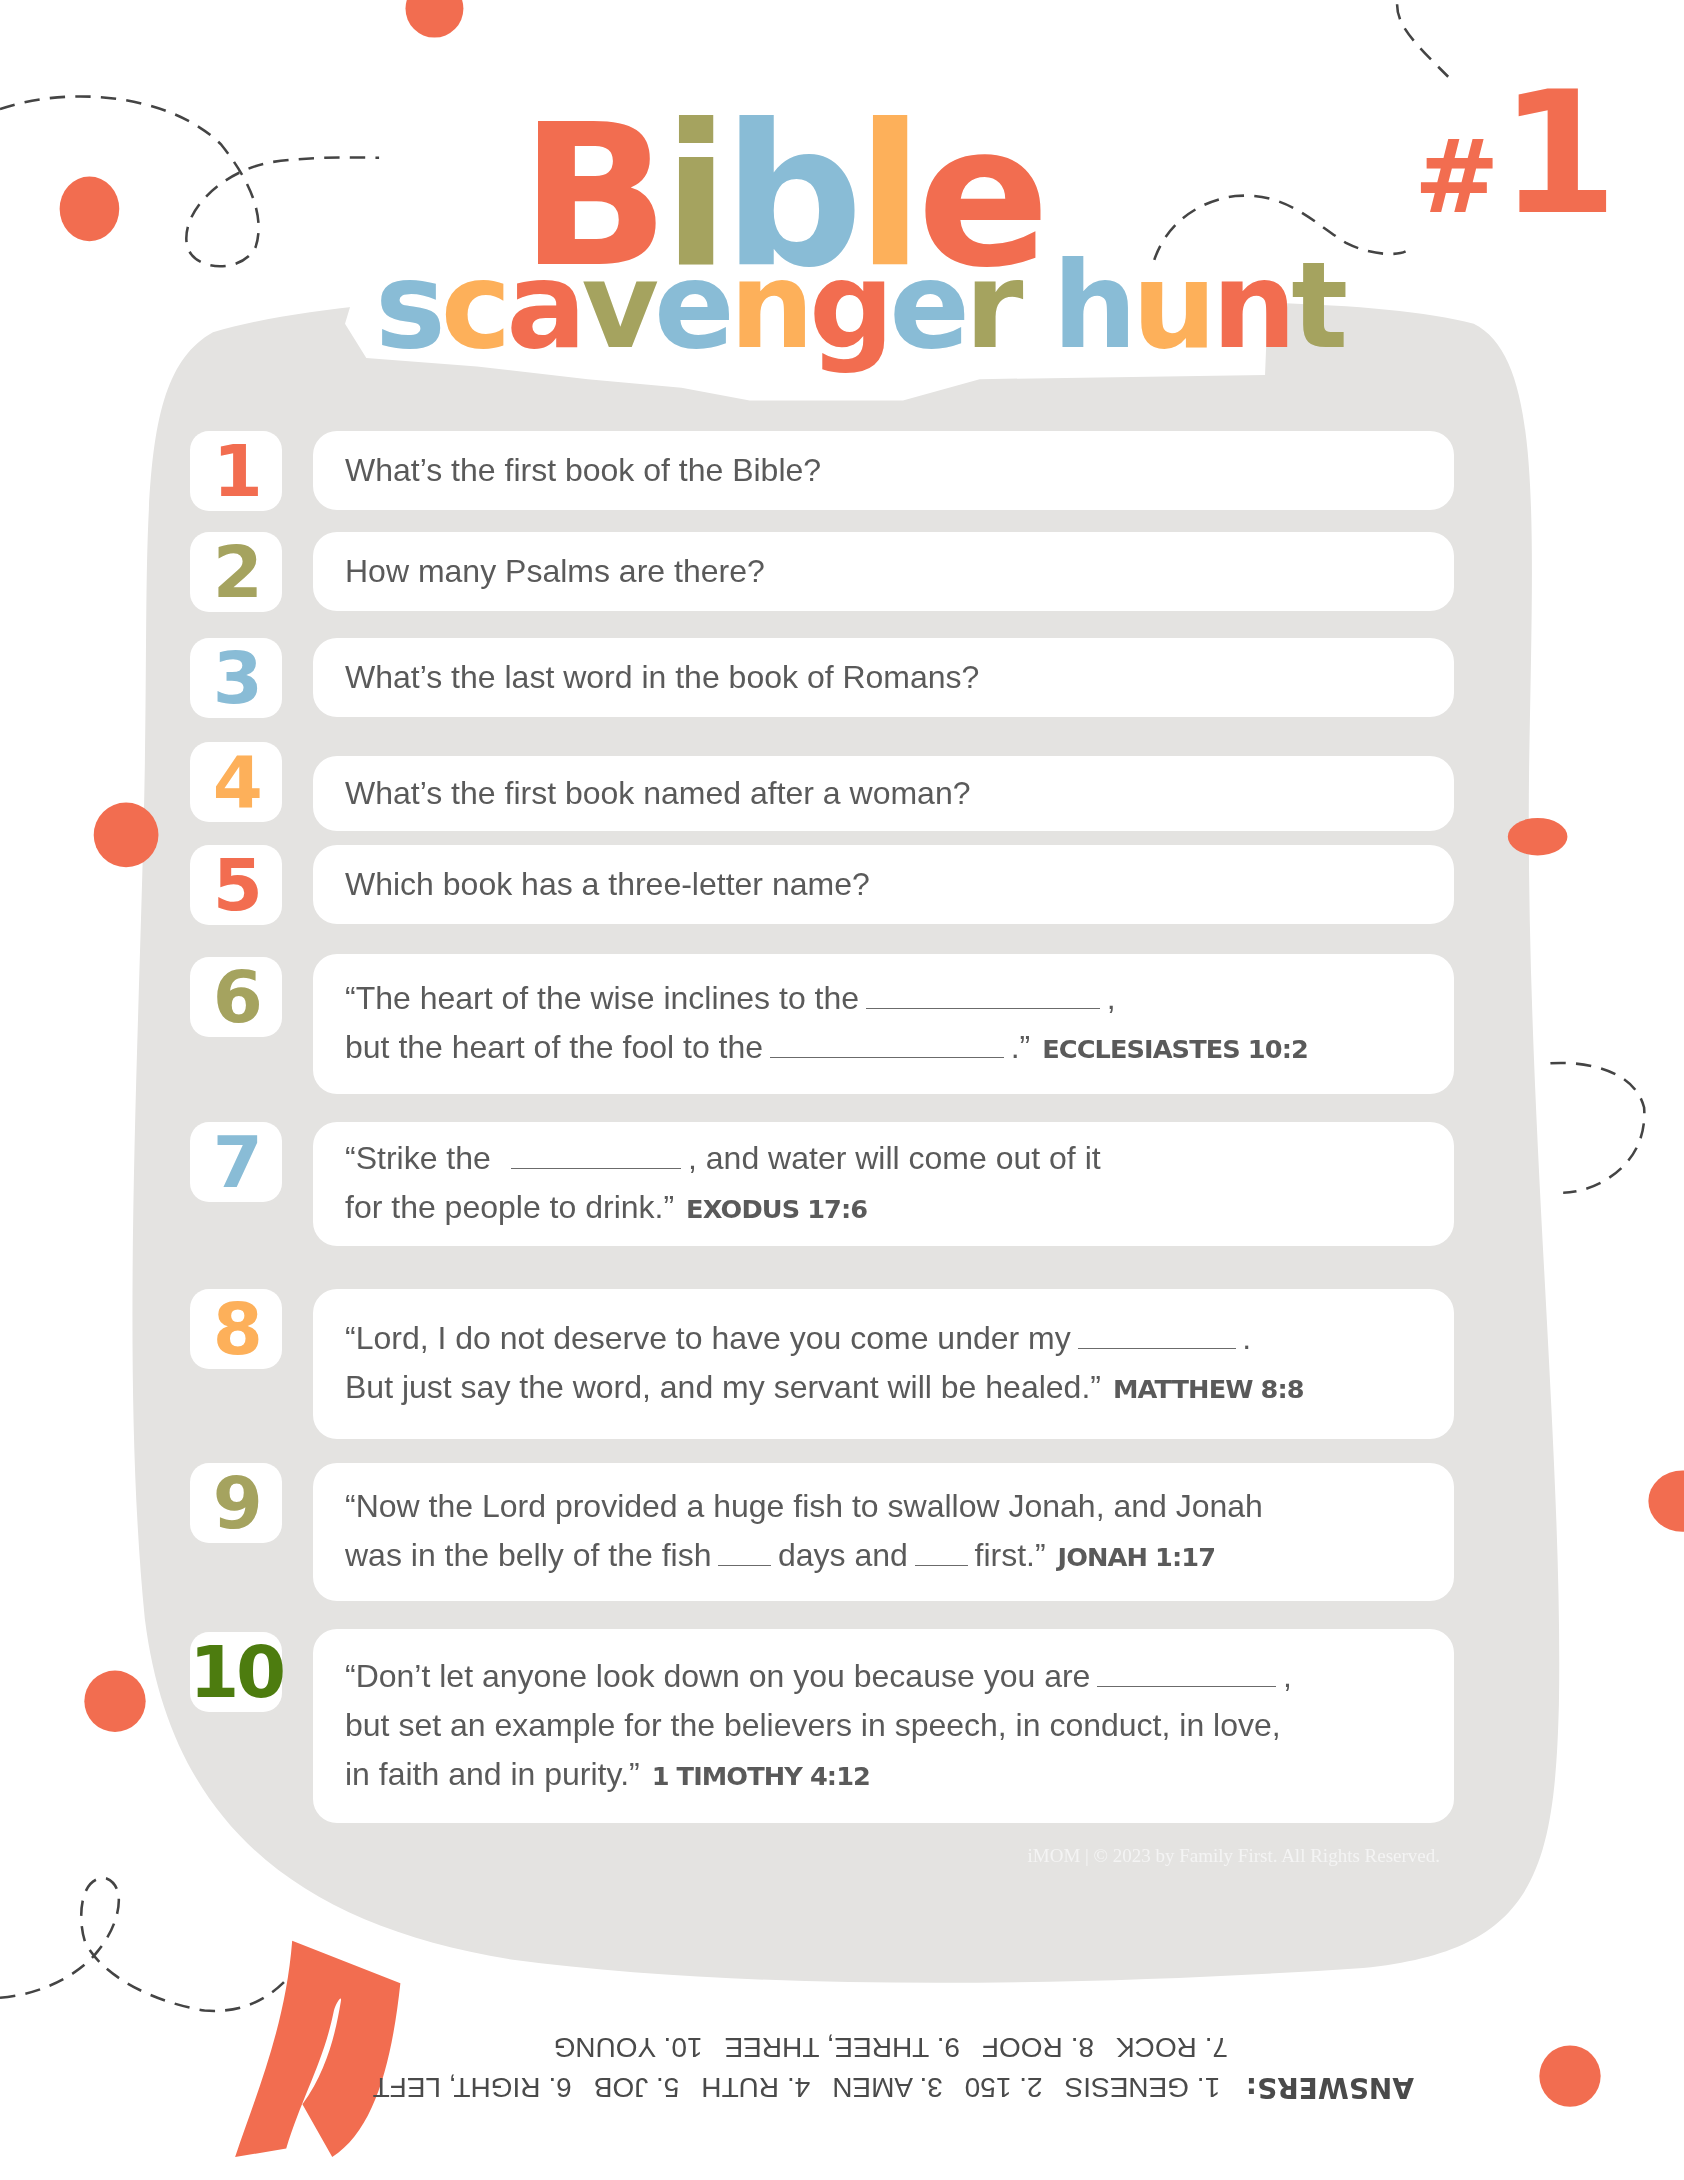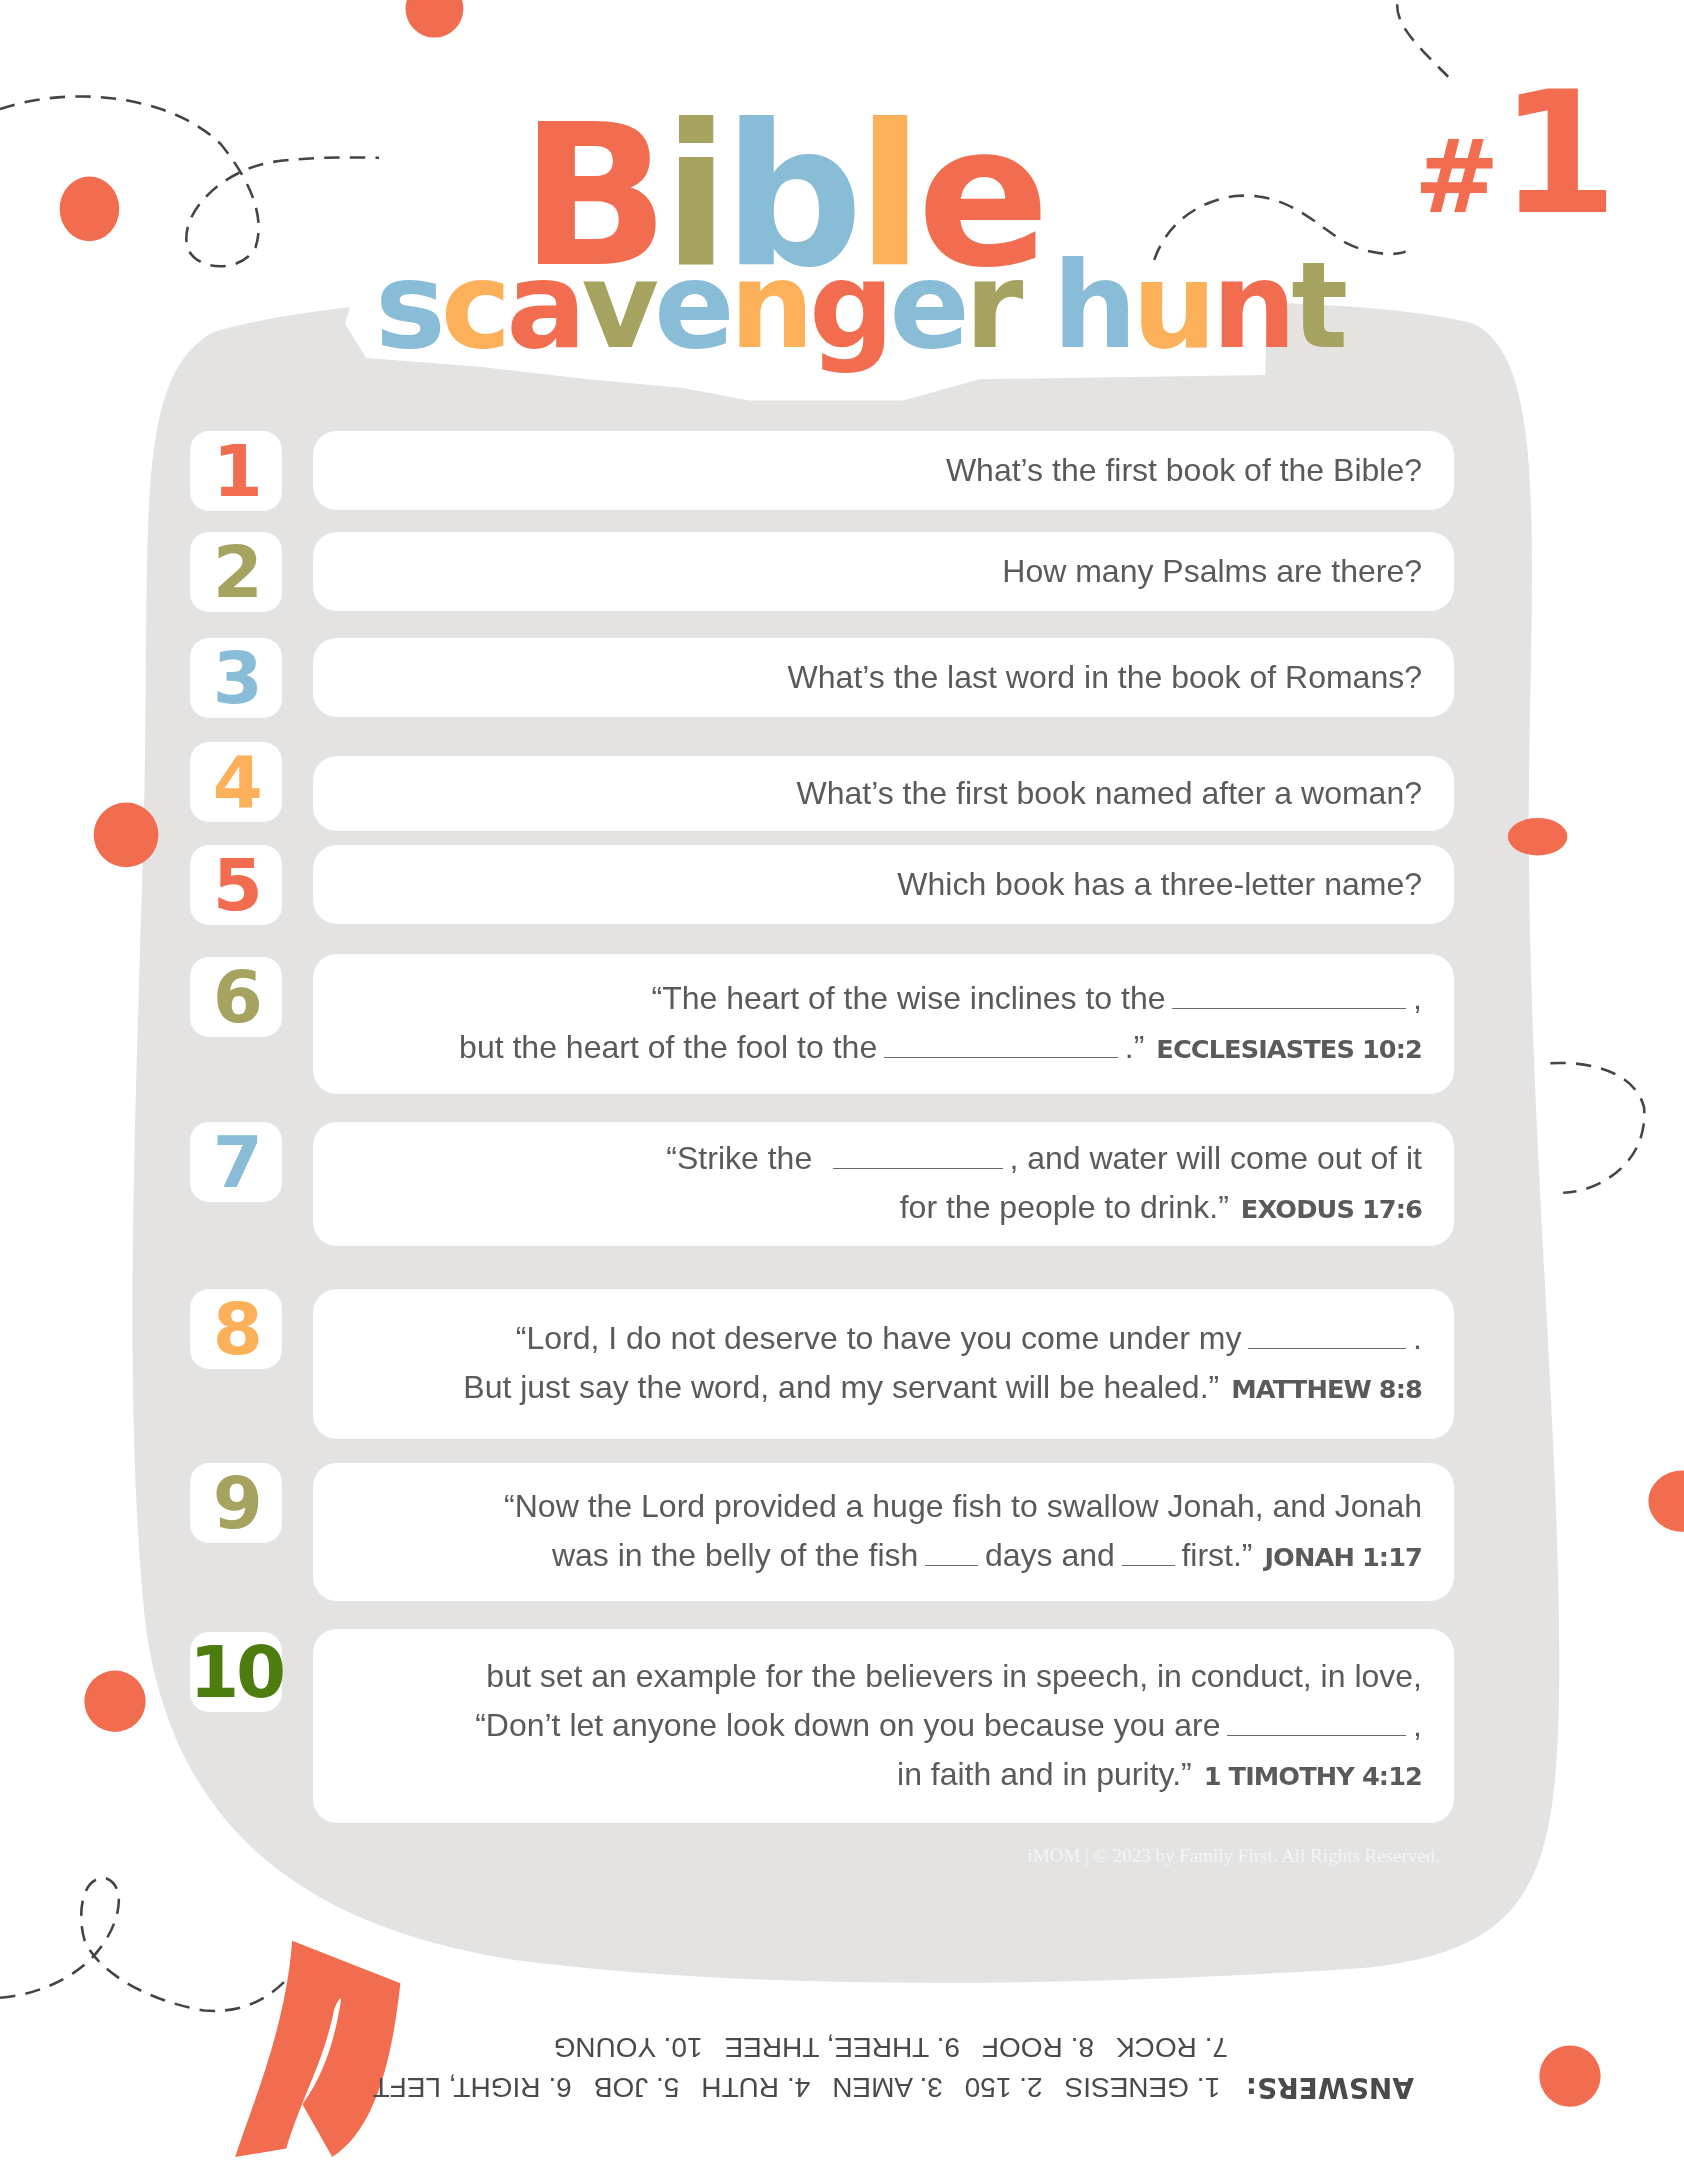--- a/index.html
+++ b/index.html
@@ -5,21 +5,21 @@
   html, body { margin:0; padding:0; }
   body { width:1685px; height:2181px; position:relative; background:#ffffff; overflow:hidden; font-family:"Liberation Sans", sans-serif; }
   .deco-svg { position:absolute; left:0; top:0; width:1685px; height:2181px; pointer-events:none; }
   .bible-title { position:absolute; left:520px; top:98px; font-family:"DejaVu Sans", sans-serif; font-weight:bold; font-size:196px; letter-spacing:-6.8px; line-height:1; }
   .sub-title { position:absolute; left:375px; top:247px; font-family:"DejaVu Sans", sans-serif; font-weight:bold; font-size:119px; letter-spacing:-5.1px; line-height:1; }
   .hash-one { position:absolute; left:1414px; top:68px; color:#F26D50; font-family:"DejaVu Sans", sans-serif; font-weight:bold; line-height:1; }
   .hash-one .hash { font-size:102px; vertical-align:baseline; }
   .hash-one .one { font-size:170px; }
   .badge { position:absolute; left:190px; width:92px; height:80px; background:#fff; border-radius:19px; display:flex; align-items:center; justify-content:center; font-family:"DejaVu Sans", sans-serif; font-weight:bold; font-size:72px; letter-spacing:-3.4px; }
   .card { position:absolute; left:313px; width:1141px; background:#fff; border-radius:24px; box-sizing:border-box; padding:0 32px; display:flex; flex-direction:column; justify-content:center; color:#5a5a5a; font-family:"Liberation Sans", sans-serif; font-size:32px; line-height:49px; }
-  .card .line { white-space:nowrap;text-align:right; }
+  .card .line { white-space:nowrap; }
   .blank { display:inline-block; border-bottom:1.7px solid #6b6b6b; height:25.6px; vertical-align:baseline; margin:0 6.8px; }
   .ref { font-family:"DejaVu Sans", sans-serif; font-weight:bold; font-size:25.6px; color:#5a5a5a; letter-spacing:-0.9px; margin-left:12px; }
   .copyright { position:absolute; right:245px; top:1845px; color:#f4f4f4; font-family:"Liberation Serif", serif; font-size:19px; }
   .answers { position:absolute; left:460px; top:2027px; width:954px; transform:rotate(180deg); color:#4a4a4a; font-family:"Liberation Sans", sans-serif; font-size:28px; line-height:40px; }
   .answers .ans-line { white-space:nowrap; }
   .answers .ans-label { font-family:"DejaVu Sans", sans-serif; font-weight:bold; margin-right:25.6px; }
   .answers .ans-item { margin-right:22px; }
 </style>
 </head>
 <body>
@@ -126,24 +126,24 @@
     <span>“Now the Lord provided a huge fish to swallow Jonah, and Jonah</span>
   </div>
   <div class="line">
     <span>was in the belly of the fish</span><span class="blank" style="width:53px"></span><span>days and</span><span class="blank" style="width:53px"></span><span>first.”</span><span class="ref">JONAH 1:17</span>
   </div>
 </div>
 
 <div class="badge" style="top:1632px;color:#4d7c0f">10</div>
 <div class="card" style="top:1629px;height:194px">
   <div class="line">
-    <span>but set an example for the believers in speech, in conduct, in love,</span>
+    <span>“Don’t let anyone look down on you because you are</span><span class="blank" style="width:179px"></span><span>,</span>
   </div>
   <div class="line">
-    <span>“Don’t let anyone look down on you because you are</span><span class="blank" style="width:179px"></span><span>,</span>
+    <span>but set an example for the believers in speech, in conduct, in love,</span>
   </div>
   <div class="line">
     <span>in faith and in purity.”</span><span class="ref">1 TIMOTHY 4:12</span>
   </div>
 </div>
 
 <div class="copyright">iMOM | © 2023 by Family First. All Rights Reserved.</div>
 
 <div class="answers">
   <div class="ans-line">

